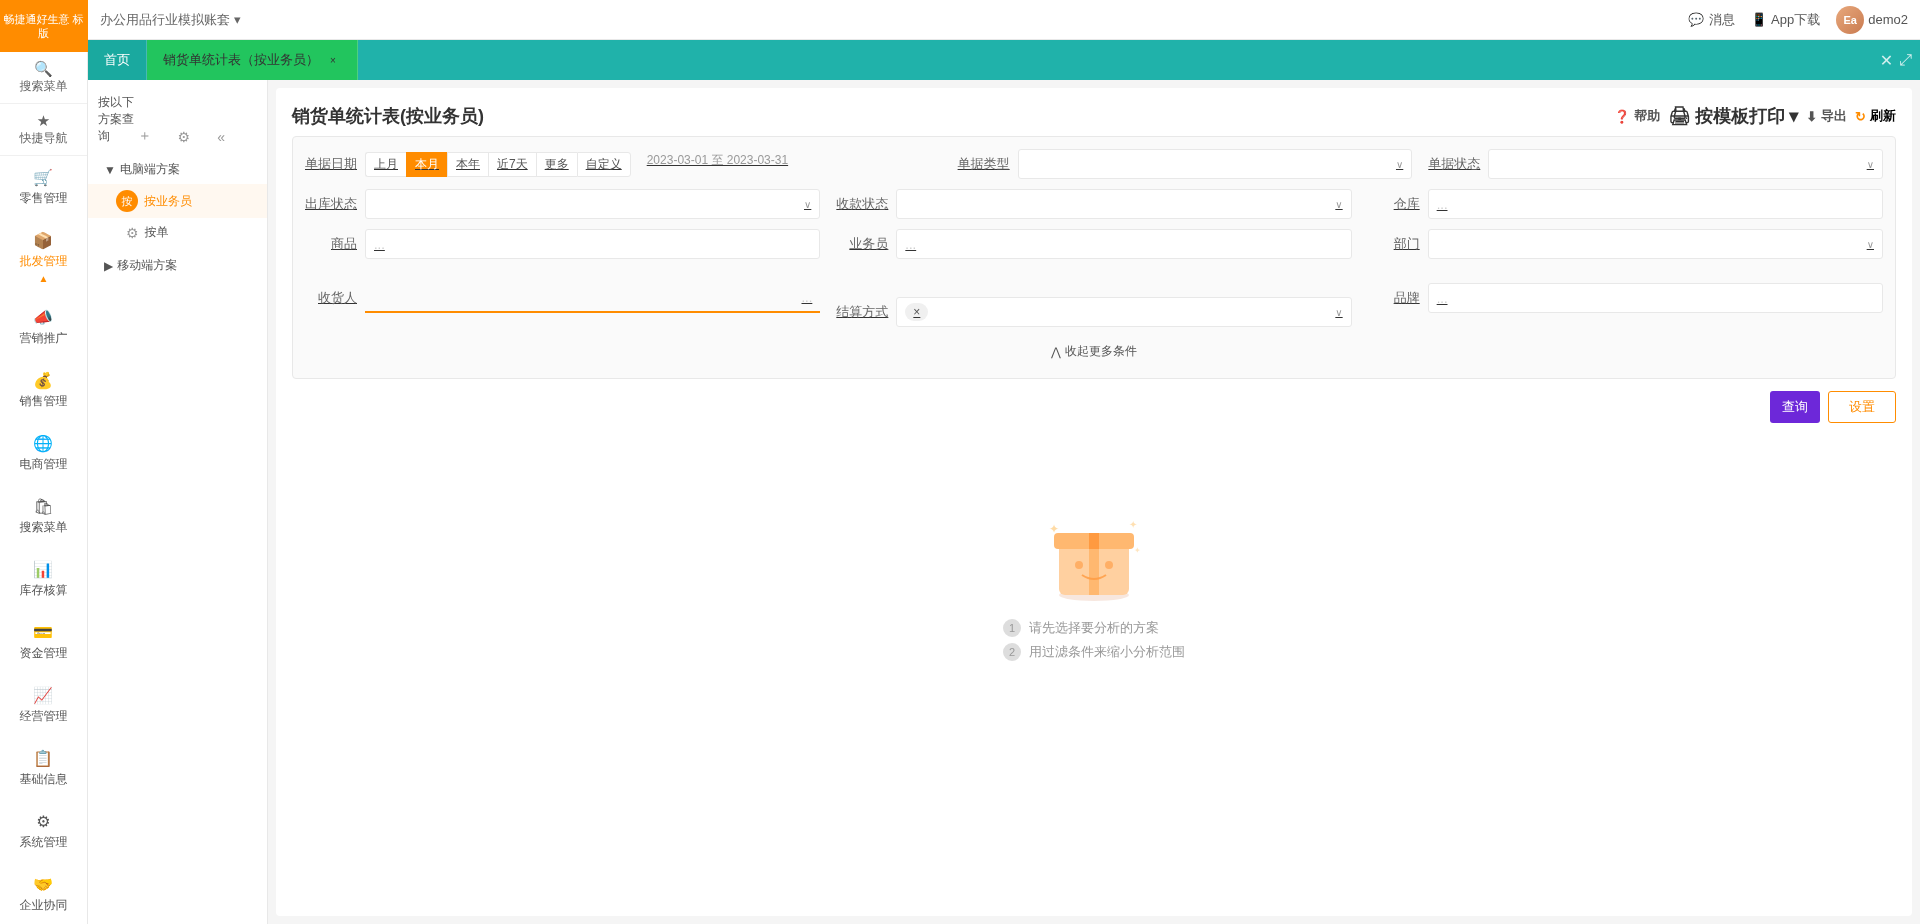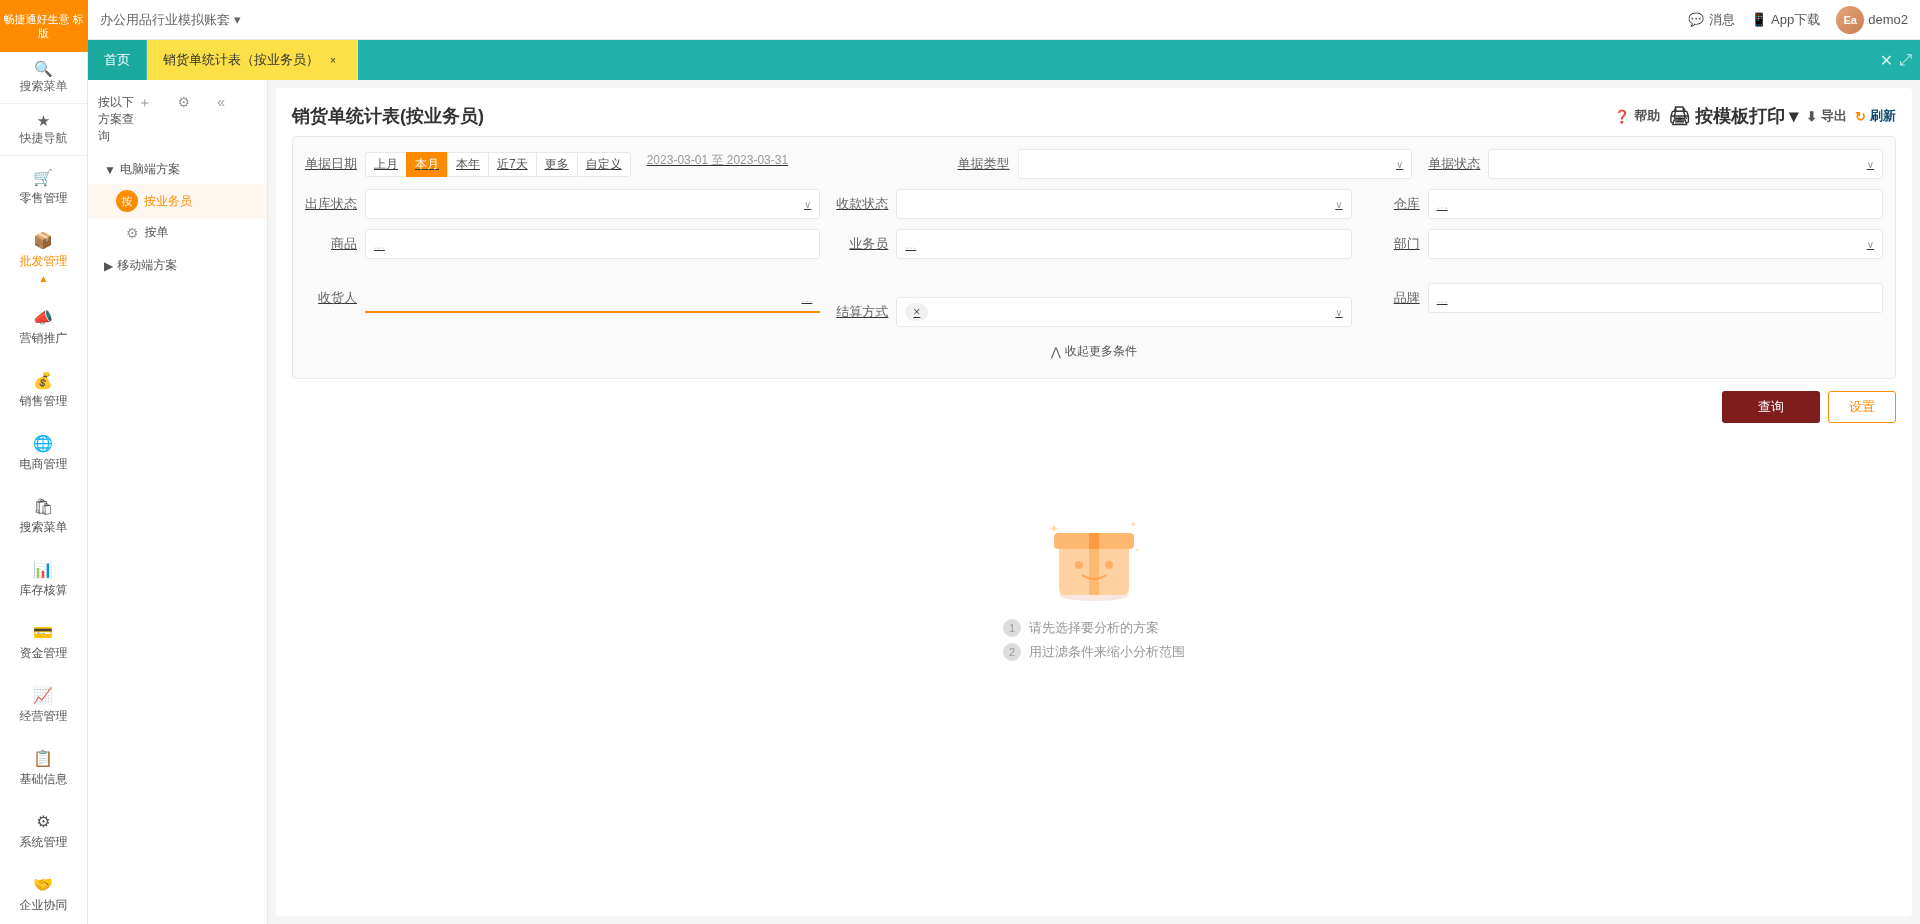--- a/index.html
+++ b/index.html
@@ -21,33 +21,33 @@
     
     .topbar { height: 40px; background: #fff; border-bottom: 1px solid #e8e8e8; display: flex; align-items: center; padding: 0 12px; gap: 8px; }
     .topbar-breadcrumb { font-size: 13px; color: #666; display: flex; align-items: center; gap: 4px; flex: 1; }
     .topbar-actions { display: flex; align-items: center; gap: 16px; }
     .topbar-action { display: flex; align-items: center; gap: 4px; cursor: pointer; color: #555; font-size: 13px; }
     .avatar { width: 28px; height: 28px; border-radius: 50%; background: #ddd; overflow: hidden; display: flex; align-items: center; justify-content: center; font-size: 11px; color: #fff; background: #ff8c00; font-weight: bold; }
 
     
     .tabbar { height: 40px; background: #20b2aa; display: flex; align-items: center; padding: 0 0; gap: 0; }
     .tab { height: 40px; display: flex; align-items: center; padding: 0 16px; cursor: pointer; font-size: 13px; color: rgba(255,255,255,0.8); gap: 6px; border-right: 1px solid rgba(255,255,255,0.2); }
-    .tab.active { background: #fde047; color: #333; }
+    .tab.active { background: #22c55e; color: #333; }
     .tab.home { background: #1aa99f; color: #fff; justify-content: center; }
     .tab-close { width: 16px; height: 16px; display: flex; align-items: center; justify-content: center; border-radius: 50%; font-size: 10px; cursor: pointer; }
     .tabbar-spacer { flex: 1; }
     .tabbar-right { display: flex; align-items: center; padding: 0 8px; gap: 6px; }
     .tabbar-btn { color: rgba(255,255,255,0.8); cursor: pointer; font-size: 16px; }
 
     
     .content { flex: 1; display: flex; overflow: hidden; background: #f5f5f5; }
 
     
     .left-panel { width: 180px; background: #fff; border-right: 1px solid #e8e8e8; padding: 8px 0; flex-shrink: 0; }
-    .left-panel-header { display: flex; align-items: flex-start; padding: 6px 10px; gap: 0; font-size: 12px; color: #555; }
+    .left-panel-header { display: flex; align-items: flex-end; padding: 6px 10px; gap: 0; font-size: 12px; color: #555; }
     .left-panel-header span { flex: 1; }
     .panel-icon-btn { cursor: pointer; color: #999; font-size: 14px; }
     .plan-group { margin-top: 4px; }
     .plan-group-header { display: flex; align-items: center; padding: 6px 10px 6px 16px; cursor: pointer; color: #555; font-size: 12px; gap: 4px; }
     .plan-item { padding: 6px 10px 6px 28px; cursor: pointer; font-size: 12px; color: #555; display: flex; align-items: center; gap: 6px; }
     .plan-item.active { color: #ff8c00; background: #fff8f0; }
     .plan-sub-item { padding: 6px 10px 6px 38px; cursor: pointer; font-size: 12px; color: #555; display: flex; align-items: center; gap: 6px; }
     .orange-circle { width: 22px; height: 22px; border-radius: 50%; background: #ff8c00; color: #fff; display: flex; align-items: center; justify-content: center; font-size: 11px; flex-shrink: 0; }
 
     
@@ -66,21 +66,21 @@
     .date-tab { padding: 3px 8px; cursor: pointer; font-size: 12px; color: #555; border: 1px solid #e8e8e8; border-right: none; background: #fff; }
     .date-tab:first-child { border-radius: 3px 0 0 3px; }
     .date-tab:last-child { border-right: 1px solid #e8e8e8; border-radius: 0 3px 3px 0; }
     .date-tab.active { background: #ff8c00; color: #fff; border-color: #ff8c00; }
     .date-range { font-size: 12px; color: #999; margin-left: 8px; }
     .clear-tag { display: flex; align-items: center; gap: 4px; background: #f0f0f0; border-radius: 10px; padding: 2px 8px; font-size: 12px; color: #555; }
     .collapse-btn { display: flex; align-items: center; gap: 4px; cursor: pointer; color: #555; font-size: 12px; justify-content: center; padding: 6px 0; }
 
     
     .action-btns { display: flex; gap: 8px; margin-top: 12px; justify-content: flex-end; }
-    .btn-query { background: #7f1d1d; color: #fff; border: none; padding: 6px 36px; border-radius: 3px; cursor: pointer; font-size: 13px; }
+    .btn-query { background: #6d28d9; color: #fff; border: none; padding: 6px 12px; border-radius: 3px; cursor: pointer; font-size: 13px; }
     .btn-settings { background: #fff; color: #ff8c00; border: 1px solid #ff8c00; padding: 6px 20px; border-radius: 3px; cursor: pointer; font-size: 13px; }
 
     
     .empty-state { display: flex; flex-direction: column; align-items: center; justify-content: center; padding: 80px 0; gap: 16px; }
     .empty-icon { width: 120px; height: 100px; position: relative; }
     .empty-hints { display: flex; flex-direction: column; gap: 6px; }
     .empty-hint { display: flex; align-items: center; gap: 8px; color: #999; font-size: 13px; }
     .hint-num { width: 18px; height: 18px; border-radius: 50%; background: #ddd; color: #999; display: flex; align-items: center; justify-content: center; font-size: 11px; flex-shrink: 0; }
     .filter-cell { display: flex; align-items: center; gap: 8px; text-decoration: underline; }
     .filter-cell-label { color: #666; font-size: 13px; flex-shrink: 0; min-width: 52px; text-align: right; }
@@ -242,21 +242,21 @@
             <span>🖨</span>
             <span>按模板打印</span>
             <span>▾</span>
           </div>
           <div class="export-btn">
             <span>⬇</span>
             <span>导出</span>
           </div>
           <div class="refresh-btn">
             <span style="color:#ff8c00;">↻</span>
-            <span style="color:#0c4a6e;">刷新</span>
+            <span style="color:#000000;">刷新</span>
           </div>
         </div>
       </div>
 
       <div class="filter-area">
 
         <div class="filter-row">
           <div class="filter-cell" style="flex:1.4;">
             <div class="filter-cell-label">单据日期</div>
             <div style="display:flex;gap:8px;flex:1;">

